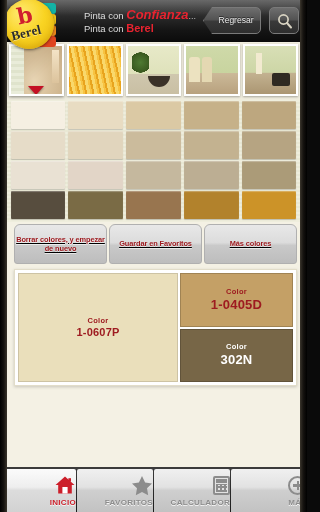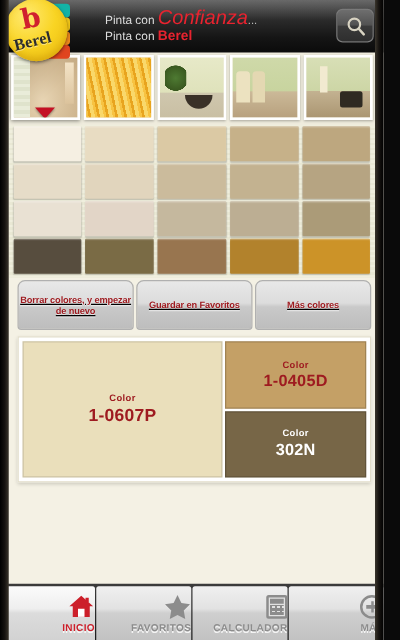--- a/index.html
+++ b/index.html
@@ -64,21 +64,21 @@
     transform: rotate(-14deg);
     text-shadow: 0 1px 0 rgba(255,255,255,.4);
   }
 
   
   .tagline {
     position: absolute; left: 84px; top: 9px; z-index: 32;
     line-height: 12px; color: #dedede; font-size: 9.5px;
   }
   .tagline .l { white-space: nowrap; }
-  .tagline .hl { color: #e8232f; font-weight: normal; font-style: italic; font-size: 16px; }
+  .tagline .hl { color: #e8232f; font-weight: bold; font-style: italic; font-size: 13px; }
   .tagline .hl2 { color: #e8232f; font-weight: bold; font-size: 11px; font-style: normal; }
   .tagline .dots { color: #bdbdbd; font-size: 9px; }
 
   
   .btn-back {
     position: absolute; right: 46px; top: 7px; width: 58px; height: 27px; z-index: 32;
     background: linear-gradient(to bottom, #6e6e6e 0%, #525252 48%, #3a3a3a 52%, #2e2e2e 100%);
     border: 1px solid #7a7a7a; border-radius: 5px;
     -webkit-clip-path: polygon(0% 50%, 9px 0%, 100% 0%, 100% 100%, 9px 100%);
     clip-path: polygon(0% 50%, 9px 0%, 100% 0%, 100% 100%, 9px 100%);
@@ -185,21 +185,21 @@
   }
   .panel-right { flex: 1; display: flex; flex-direction: column; margin-left: 2px; }
   .panel-sub {
     flex: 1; position: relative;
     border: 1px solid rgba(0,0,0,.18);
     display: flex; align-items: center; justify-content: center;
   }
   .panel-sub + .panel-sub { margin-top: 2px; }
   .panel-txt { text-align: center; line-height: 1.05; }
   .panel-txt .lbl { font-size: 7.5px; font-weight: bold; letter-spacing: .3px; display: block; }
-  .panel-txt .code { font-size: 14px; font-weight: bold; letter-spacing: .2px; display: block; margin-top: 2px; }
+  .panel-txt .code { font-size: 11px; font-weight: bold; letter-spacing: .2px; display: block; margin-top: 2px; }
   .panel-sub .panel-txt .code { font-size: 13px; }
 
   
   .tabbar {
     position: absolute; left: 0; bottom: 0; width: 307px; height: 45px; z-index: 35;
     background: linear-gradient(to bottom,#3b3b3b 0%,#1c1c1c 100%);
     display: flex; padding: 2px 0 0 0;
   }
   .tab {
     flex: 1; margin: 0 1px 0 0; position: relative;
@@ -249,20 +249,21 @@
         <span class="logo-b">b</span>
         <span class="logo-name">Berel</span>
       </div>
     </div>
 
     <div class="tagline">
       <div class="l"><span>Pinta con </span><span class="hl">Confianza</span><span class="dots">...</span></div>
       <div class="l"><span>Pinta con </span><span class="hl2">Berel</span></div>
     </div>
 
+    <div class="btn-back">Regresar</div>
 
     <div class="btn-search">
       <svg width="18" height="18" viewBox="0 0 18 18">
         <circle cx="7.5" cy="7.5" r="4.6" fill="none" stroke="#d8d3c2" stroke-width="1.7"></circle>
         <line x1="11" y1="11" x2="15" y2="15.5" stroke="#d8d3c2" stroke-width="2" stroke-linecap="round"></line>
       </svg>
     </div>
   </div>
 
   <div class="thumbs">

